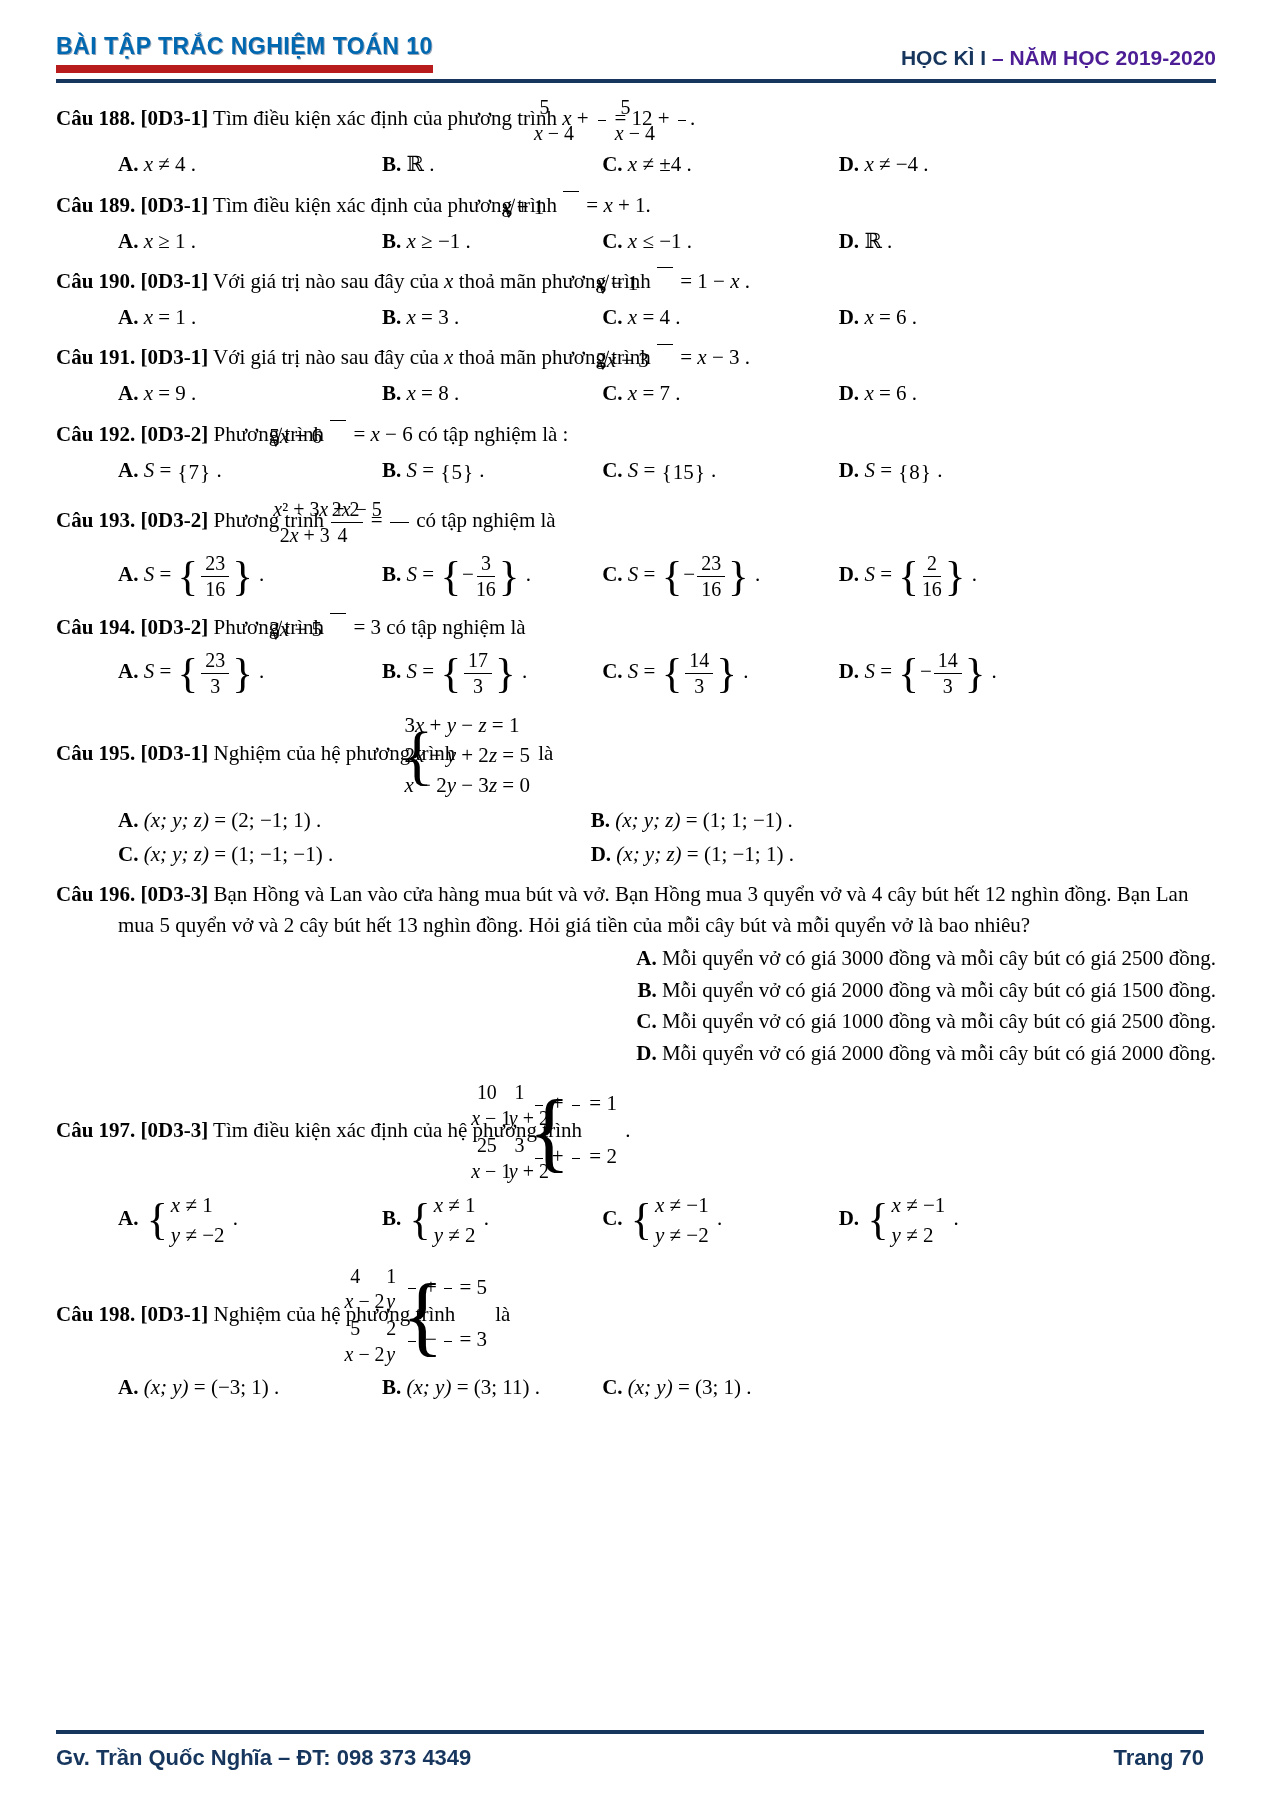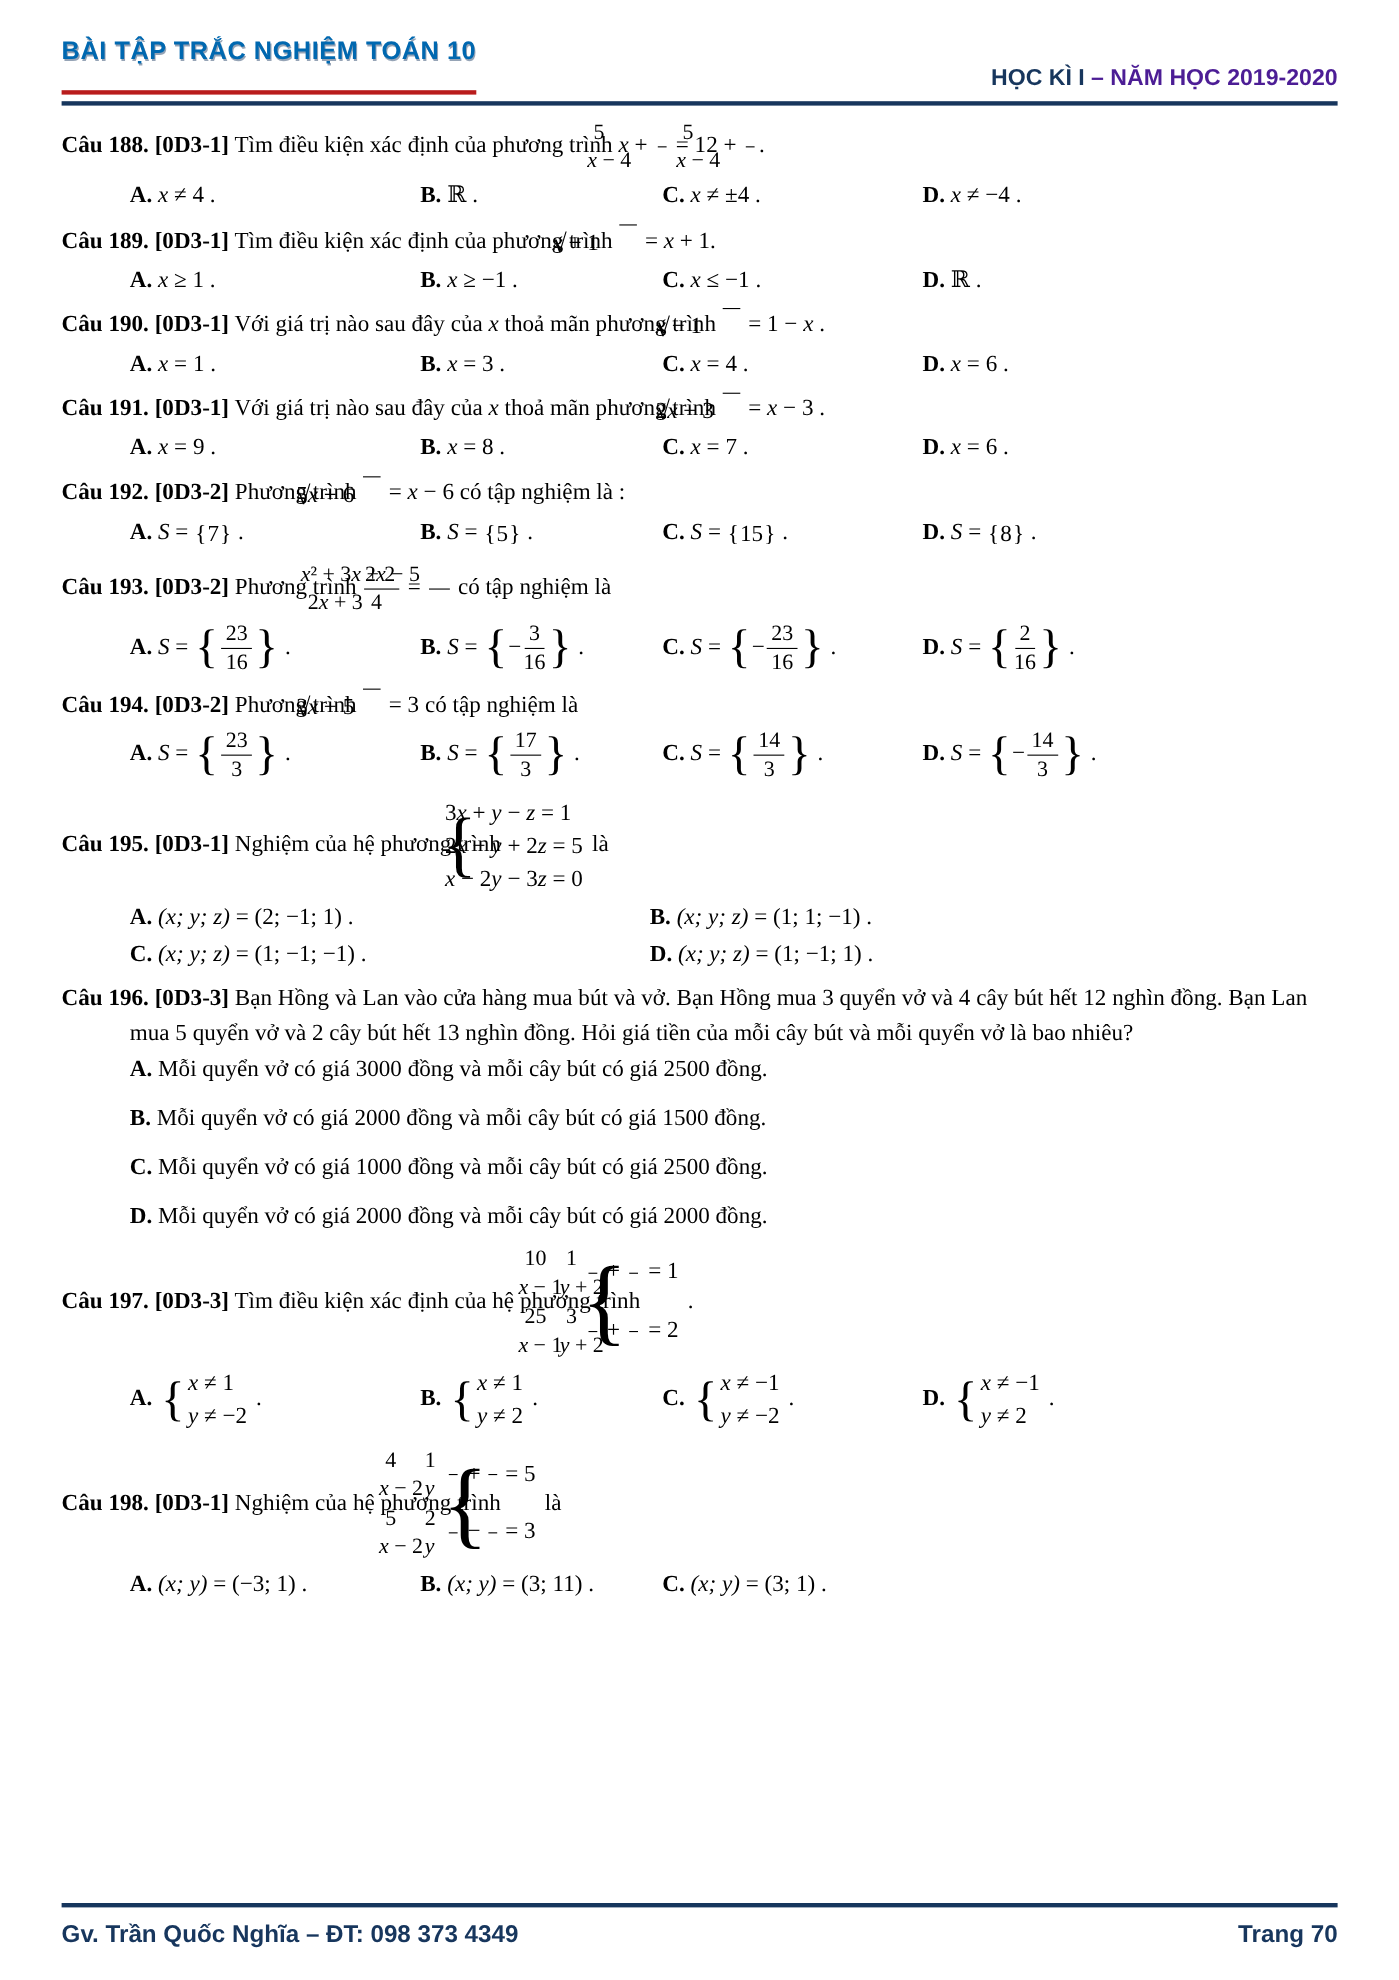--- a/index.html
+++ b/index.html
@@ -12,41 +12,41 @@
   }
   
   .hdr{
     display:flex;justify-content:space-between;align-items:flex-end;
     border-bottom:4px solid #17365d;padding-bottom:6px;margin-bottom:12px;
     font-family:"Liberation Sans","DejaVu Sans",sans-serif;font-weight:bold;
   }
   .hdr-left{
     color:#0068b0;font-size:23px;letter-spacing:.5px;
     text-shadow:1px 1px 0 rgba(23,54,93,.45);
-    border-bottom:4px solid #b91c1c;padding-bottom:19px;
+    border-bottom:8px solid #b91c1c;padding-bottom:2px;
   }
   .hdr-right{font-size:21px;}
   .hdr-right .dark{color:#17365d;}
   .hdr-right .red{color:#4c1d95;}
   
   .ftr{
-    position:absolute;left:56px;right:56px;bottom:26px;
+    position:absolute;left:56px;right:68px;bottom:26px;
     display:flex;justify-content:space-between;
     border-top:4px solid #17365d;padding-top:8px;
     font-family:"Liberation Sans","DejaVu Sans",sans-serif;
     font-weight:bold;font-size:22px;color:#17365d;
   }
   
   .question{margin:0 0 10px 0;padding-left:62px;}
   .qtext{text-indent:-62px;}
   .qlabel{font-weight:bold;}
   .opts{display:grid;margin-top:3px;column-gap:6px;row-gap:4px;}
   .opts.grid4{grid-template-columns:23.5% 19.5% 21% auto;}
   .opts.grid2{grid-template-columns:42.5% auto;}
-  .opts.list{grid-template-columns:100%;row-gap:14px;}
+  .opts.list{grid-template-columns:100%;row-gap:1px;text-align:right;}
   .opt{white-space:nowrap;}
   .opts.list .opt{white-space:normal;}
   .okey{font-weight:bold;}
   
   .frac{display:inline-flex;flex-direction:column;align-items:center;
         vertical-align:middle;line-height:1.15;margin:1px 2px;font-size:.95em;}
   .fnum{border-bottom:1.4px solid #000;padding:0 4px 1px 4px;}
   .fden{padding-top:1px;}
   .frac i,.sqrt i,.set i,.cases i{font-style:italic;}
   .sqrt{display:inline-flex;align-items:flex-end;vertical-align:middle;margin:0 2px;}

